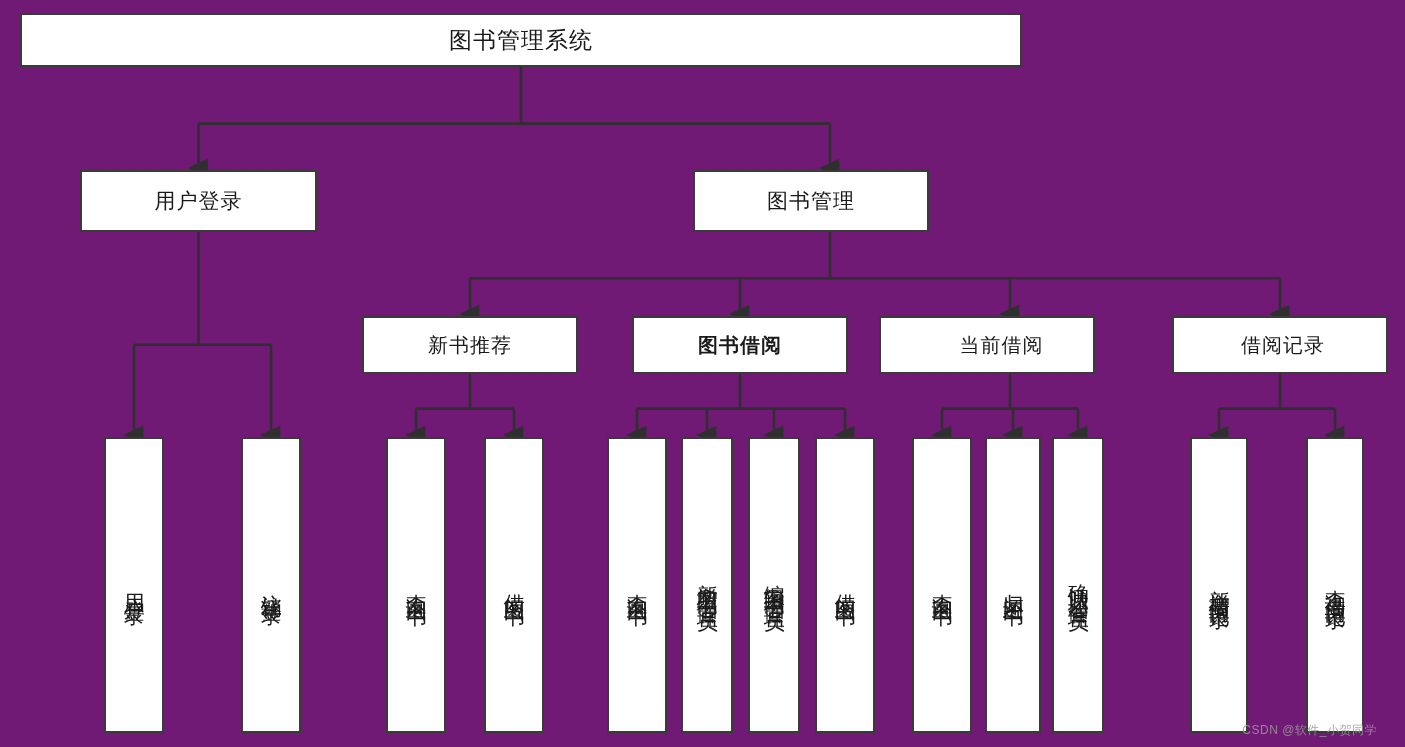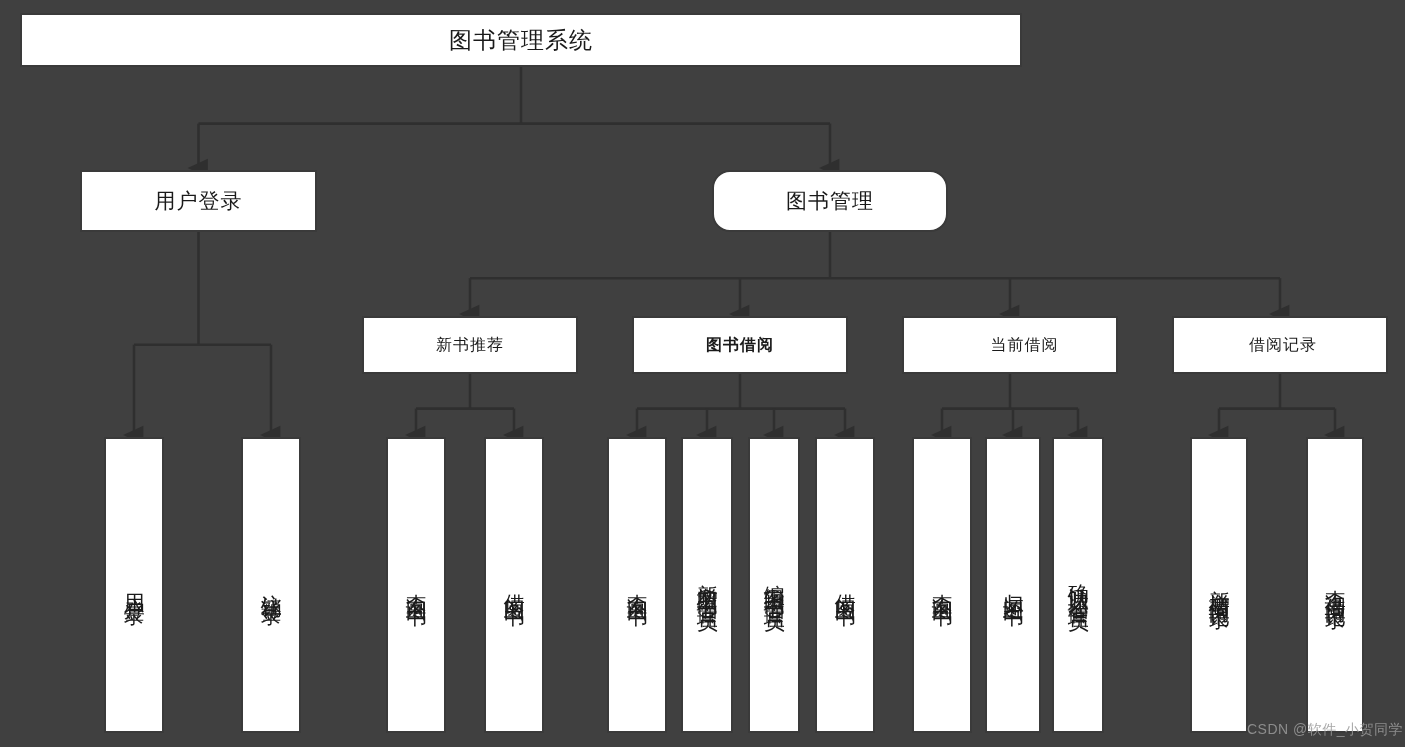--- a/index.html
+++ b/index.html
@@ -9,21 +9,21 @@
     background: #ffffff;
   }
   body {
     font-family: "Liberation Sans", "DejaVu Sans", sans-serif;
     color: #1a1a1a;
   }
   #canvas {
     position: relative;
     width: 1405px;
     height: 747px;
-    background: #404040;
+    background: #701a75;
     overflow: hidden;
   }
   #edges {
     position: absolute;
     left: 0;
     top: 0;
     width: 1405px;
     height: 747px;
     pointer-events: none;
   }
@@ -40,43 +40,43 @@
   }
   .node.level-0 {
     font-size: 23px;
     letter-spacing: 1px;
   }
   .node.level-1 {
     font-size: 21px;
     letter-spacing: 1px;
   }
   .node.level-2 {
-    font-size: 16px;
+    font-size: 20px;
     letter-spacing: 1px;
   }
   .node.leaf {
     font-size: 21px;
   }
   .node.leaf .vtext {
     writing-mode: vertical-rl;
     text-orientation: upright;
     letter-spacing: 4px;
     line-height: 1.08;
     white-space: nowrap;
     display: block;
   }
   .node .htext {
     display: block;
     white-space: nowrap;
   }
   #watermark {
     position: absolute;
-    right: 2px;
+    right: 28px;
     bottom: 8px;
-    font-size: 14px;
+    font-size: 12px;
     color: #9a9a9a;
     letter-spacing: 0.5px;
     z-index: 5;
     white-space: nowrap;
     opacity: 0.85;
     margin-left: 12px;
   }
 </style>
 </head>
 <body>
@@ -125,30 +125,30 @@
       </g>
   </svg>
 
   <div id="nodes">
       <div class="node level-0" style="left: 20px; top: 13px; width: 1002px; height: 54px;">
         <span class="htext">图书管理系统</span>
       </div>
       <div class="node level-1" style="left: 80px; top: 170px; width: 237px; height: 62px;">
         <span class="htext">用户登录</span>
       </div>
-      <div class="node level-1" style="left: 712px; top: 170px; width: 236px; height: 62px; border-radius: 18px;">
+      <div class="node level-1" style="left: 693px; top: 170px; width: 236px; height: 62px;">
         <span class="htext">图书管理</span>
       </div>
       <div class="node level-2" style="left: 362px; top: 316px; width: 216px; height: 58px;">
         <span class="htext">新书推荐</span>
       </div>
       <div class="node level-2" style="left: 632px; top: 316px; width: 216px; height: 58px; font-weight: bold;">
         <span class="htext">图书借阅</span>
       </div>
-      <div class="node level-2" style="left: 902px; top: 316px; width: 216px; height: 58px; padding-left: 29px;">
+      <div class="node level-2" style="left: 879px; top: 316px; width: 216px; height: 58px; padding-left: 29px;">
         <span class="htext">当前借阅</span>
       </div>
       <div class="node level-2" style="left: 1172px; top: 316px; width: 216px; height: 58px; padding-left: 6px;">
         <span class="htext">借阅记录</span>
       </div>
       <div class="node level-2 leaf" style="left: 104px; top: 437px; width: 60px; height: 296px;">
         <span class="vtext">用户登录</span>
       </div>
       <div class="node level-2 leaf" style="left: 241px; top: 437px; width: 60px; height: 296px;">
         <span class="vtext">注销登录</span>

